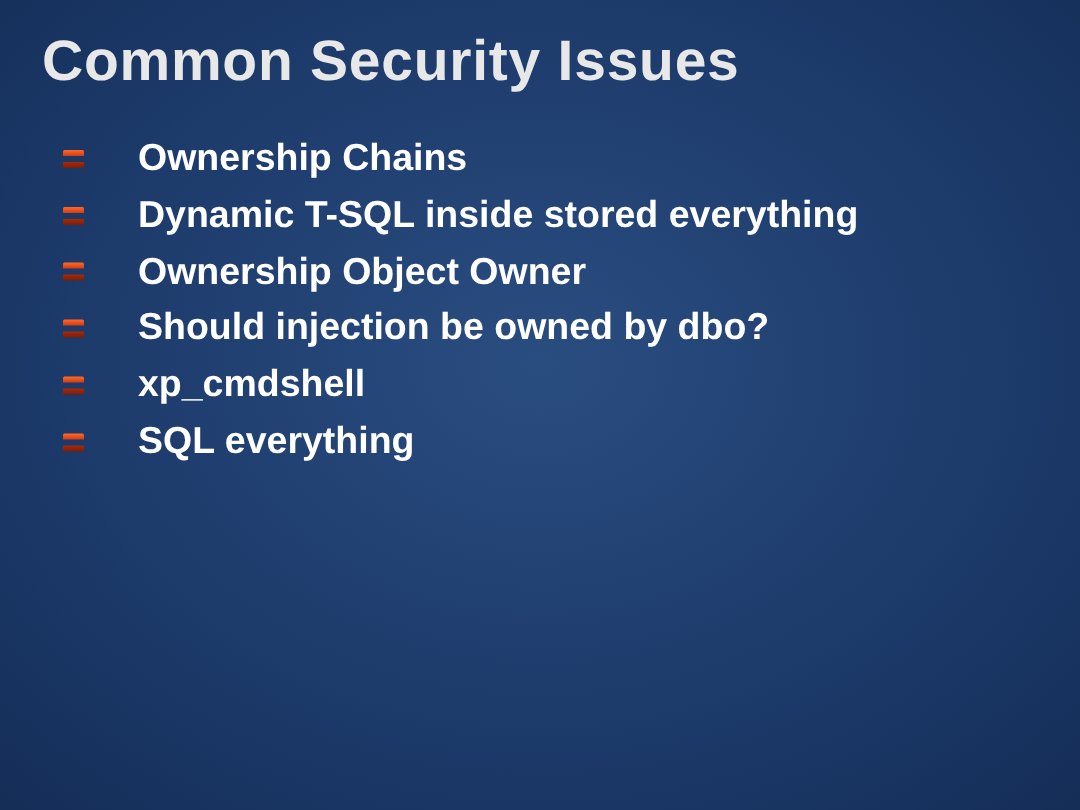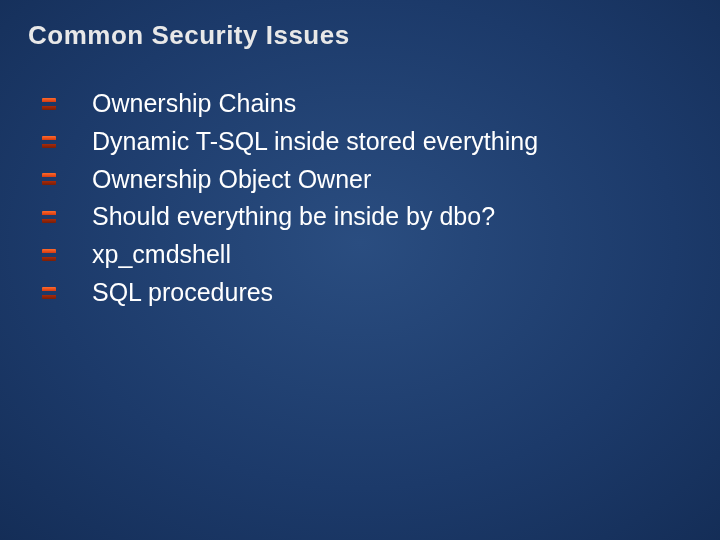--- a/index.html
+++ b/index.html
@@ -8,29 +8,30 @@
     background: radial-gradient(ellipse 900px 700px at 50% 45%, #2a4d80 0%, #1c3a6a 35%, #122a52 65%, #0a1d3d 100%);
     font-family: Arial, Helvetica, sans-serif;
     color: #ffffff;
   }
   .slide {
     width: 100%;
     height: 100%;
     padding: 20px 28px 0 28px;
   }
   .title {
-    font-size: 26px;
+    font-size: 38px;
     font-weight: 700;
     color: #e8e8e8;
     letter-spacing: 0.5px;
-    margin-bottom: 36px;
+    margin-bottom: 26px;
   }
   .bullets {
     list-style: none;
     padding-left: 14px;
+    font-weight: bold;
   }
   .bullets li {
     display: flex;
     align-items: center;
     margin-bottom: 4px;
     line-height: 1.35;
   }
   .bullet-icon {
     width: 14px;
     height: 12px;
@@ -74,24 +75,24 @@
     <li>
       <span class="bullet-icon"></span>
       <span class="bullet-text">Dynamic T-SQL inside stored everything</span>
     </li>
     <li>
       <span class="bullet-icon"></span>
       <span class="bullet-text">Ownership Object Owner</span>
     </li>
     <li>
       <span class="bullet-icon"></span>
-      <span class="bullet-text">Should everything be inside by dbo?</span>
+      <span class="bullet-text">Should injection be owned by dbo?</span>
     </li>
     <li>
       <span class="bullet-icon"></span>
       <span class="bullet-text">xp_cmdshell</span>
     </li>
     <li>
       <span class="bullet-icon"></span>
-      <span class="bullet-text">SQL procedures</span>
+      <span class="bullet-text">SQL everything</span>
     </li>
   </ul>
 </div>
 
 </body></html>

